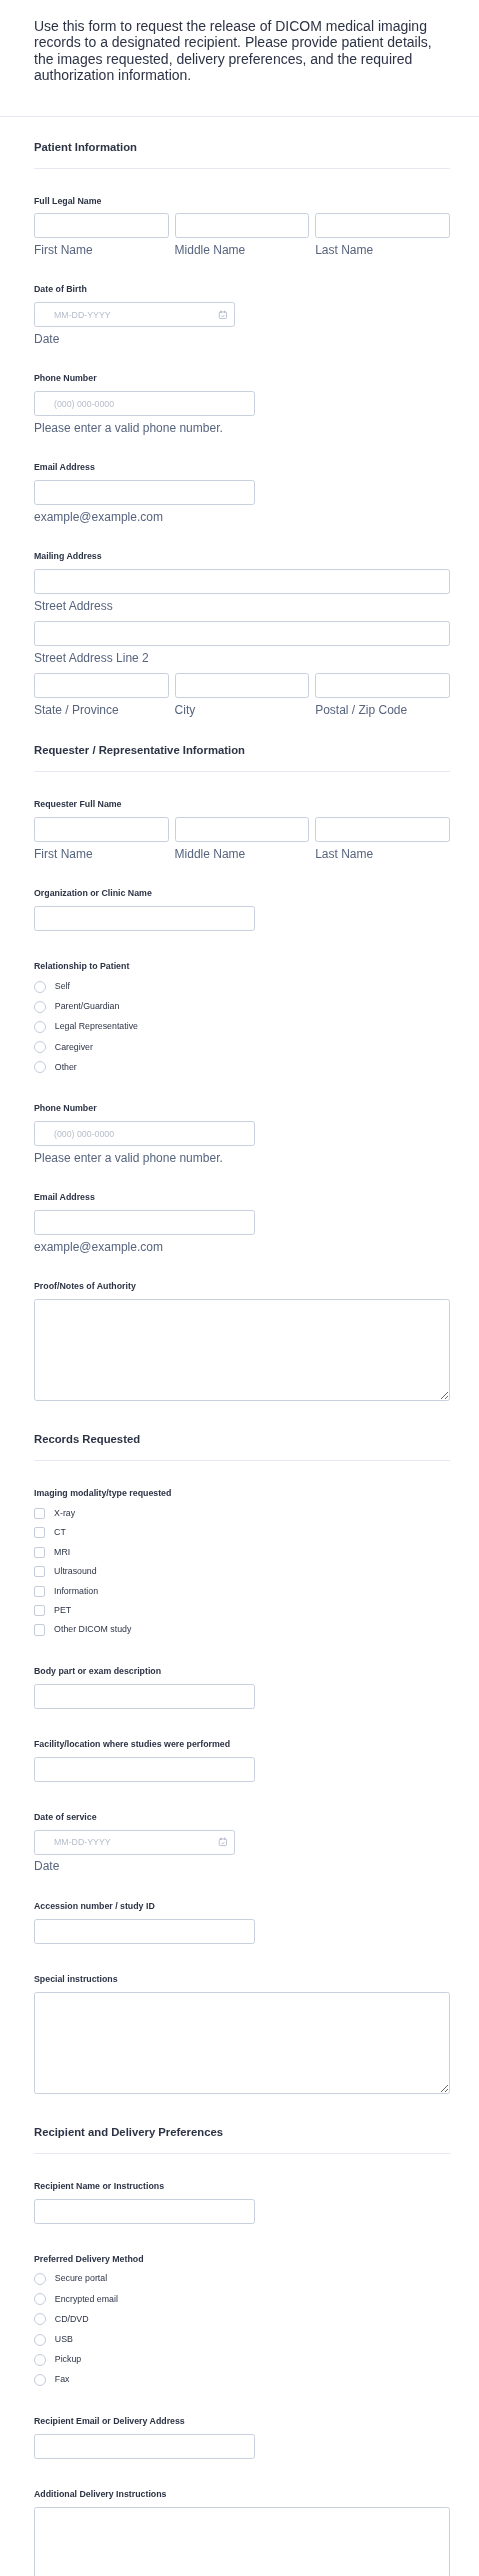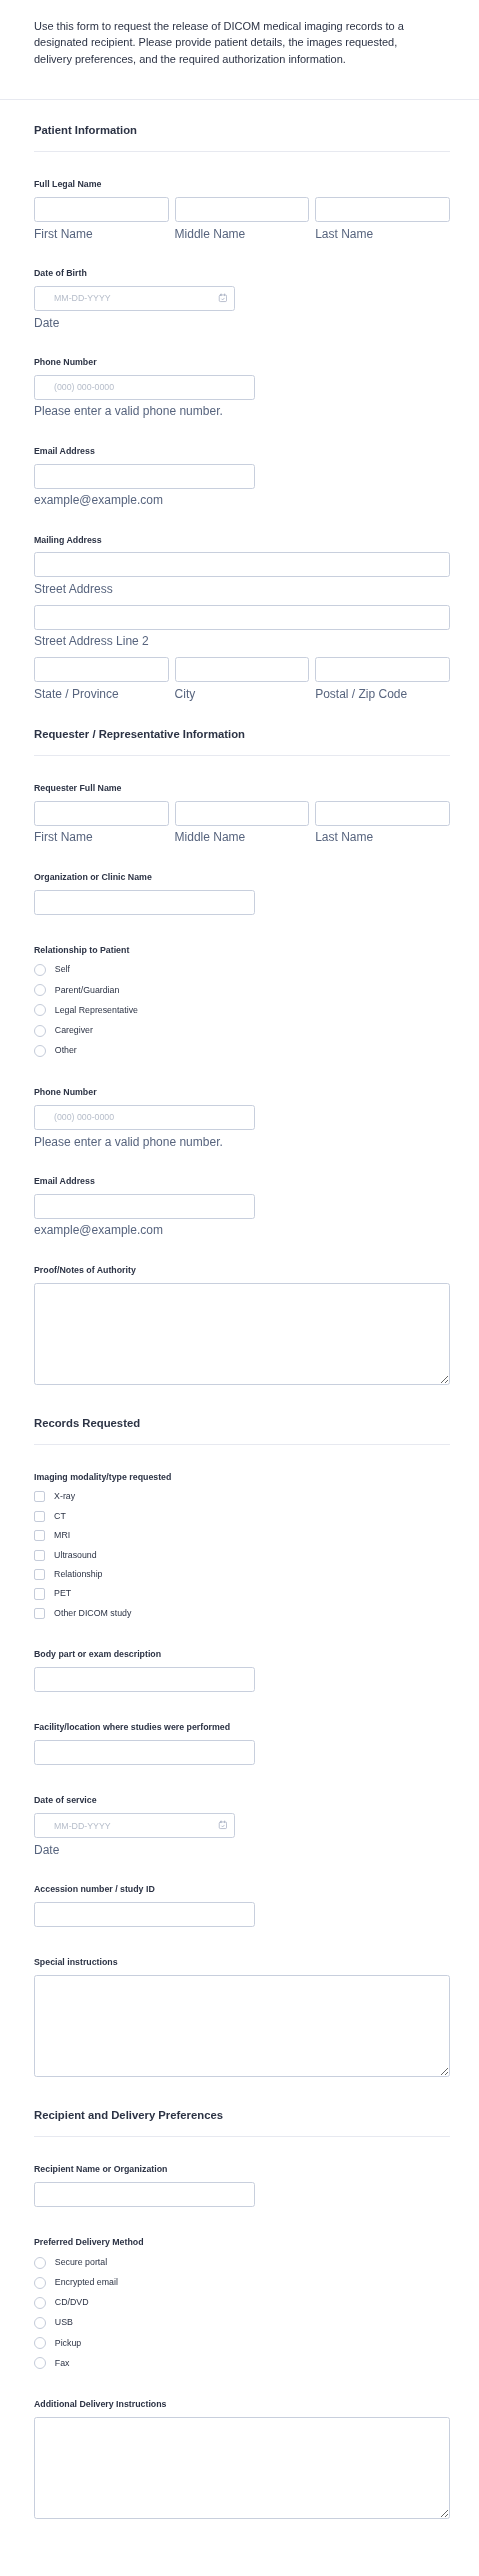--- a/index.html
+++ b/index.html
@@ -3,21 +3,21 @@
 <meta charset="utf-8">
 <style>
   html,body { margin:0; padding:0; }
   body {
     width:479px; height:3174px; position:relative; overflow:hidden;
     background:#ffffff; font-family:"Liberation Sans", sans-serif; color:#2c3345;
   }
   .page { padding:17.5px 29px 0 34px; position:relative; }
 
   .form-title { font-size:18.5px; font-weight:700; line-height:21.6px; margin:0 0 9.3px; color:#2c3345; }
-  .form-desc  { font-size:11px; line-height:16.5px; max-width:398px; margin:0; color:#2c3345; }
+  .form-desc  { font-size:14px; line-height:16.5px; max-width:398px; margin:0; color:#2c3345; }
 
   hr.bleed { border:none; border-top:0.5px solid #e7e9f0; margin:32px -29px 0 -34px; }
 
   .section-title {
     font-size:11.3px; font-weight:700; color:#2c3345;
     margin:24px 0 0; padding-bottom:15px; border-bottom:0.5px solid #e7e9f0;
   }
   .section-body { padding-top:27px; }
 
   .q { margin-bottom:30px; }
@@ -213,21 +213,21 @@
       <div class="opt-row">
         <span class="cbx"></span>
         <span class="opt-label">MRI</span>
       </div>
       <div class="opt-row">
         <span class="cbx"></span>
         <span class="opt-label">Ultrasound</span>
       </div>
       <div class="opt-row">
         <span class="cbx"></span>
-        <span class="opt-label">Relationship</span>
+        <span class="opt-label">Information</span>
       </div>
       <div class="opt-row">
         <span class="cbx"></span>
         <span class="opt-label">PET</span>
       </div>
       <div class="opt-row">
         <span class="cbx"></span>
         <span class="opt-label">Other DICOM study</span>
       </div>
     </div>
@@ -265,21 +265,21 @@
     <div class="q">
       <div class="qlabel">Special instructions</div>
       <textarea class="ta" style=""></textarea>
     </div>
   </div>
 
   <h2 class="section-title">Recipient and Delivery Preferences</h2>
   <div class="section-body">
 
     <div class="q">
-      <div class="qlabel">Recipient Name or Organization</div>
+      <div class="qlabel">Recipient Name or Instructions</div>
       <input class="inp w-short" type="text" style="">
     </div>
 
     <div class="q">
       <div class="qlabel">Preferred Delivery Method</div>
       <div class="opt-row">
         <span class="radio"></span>
         <span class="opt-label">Secure portal</span>
       </div>
       <div class="opt-row">
@@ -297,20 +297,24 @@
       <div class="opt-row">
         <span class="radio"></span>
         <span class="opt-label">Pickup</span>
       </div>
       <div class="opt-row">
         <span class="radio"></span>
         <span class="opt-label">Fax</span>
       </div>
     </div>
 
+    <div class="q">
+      <div class="qlabel">Recipient Email or Delivery Address</div>
+      <input class="inp w-short" type="text" style="">
+    </div>
 
     <div class="q">
       <div class="qlabel">Additional Delivery Instructions</div>
       <textarea class="ta" style=""></textarea>
     </div>
   </div>
 
 </div>
 
 

